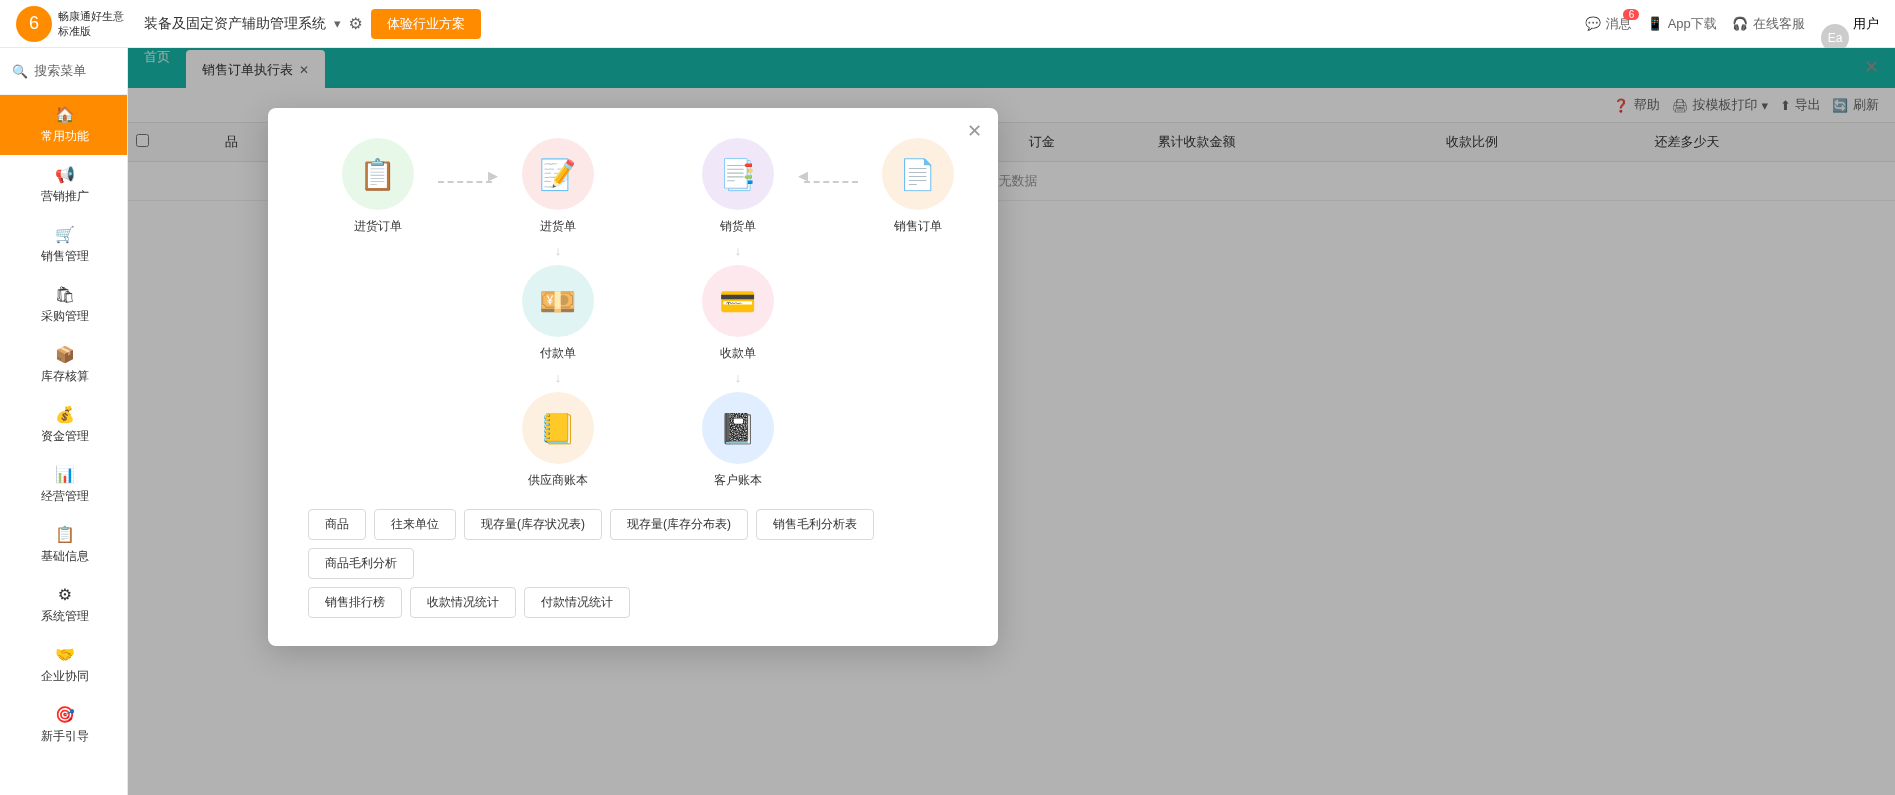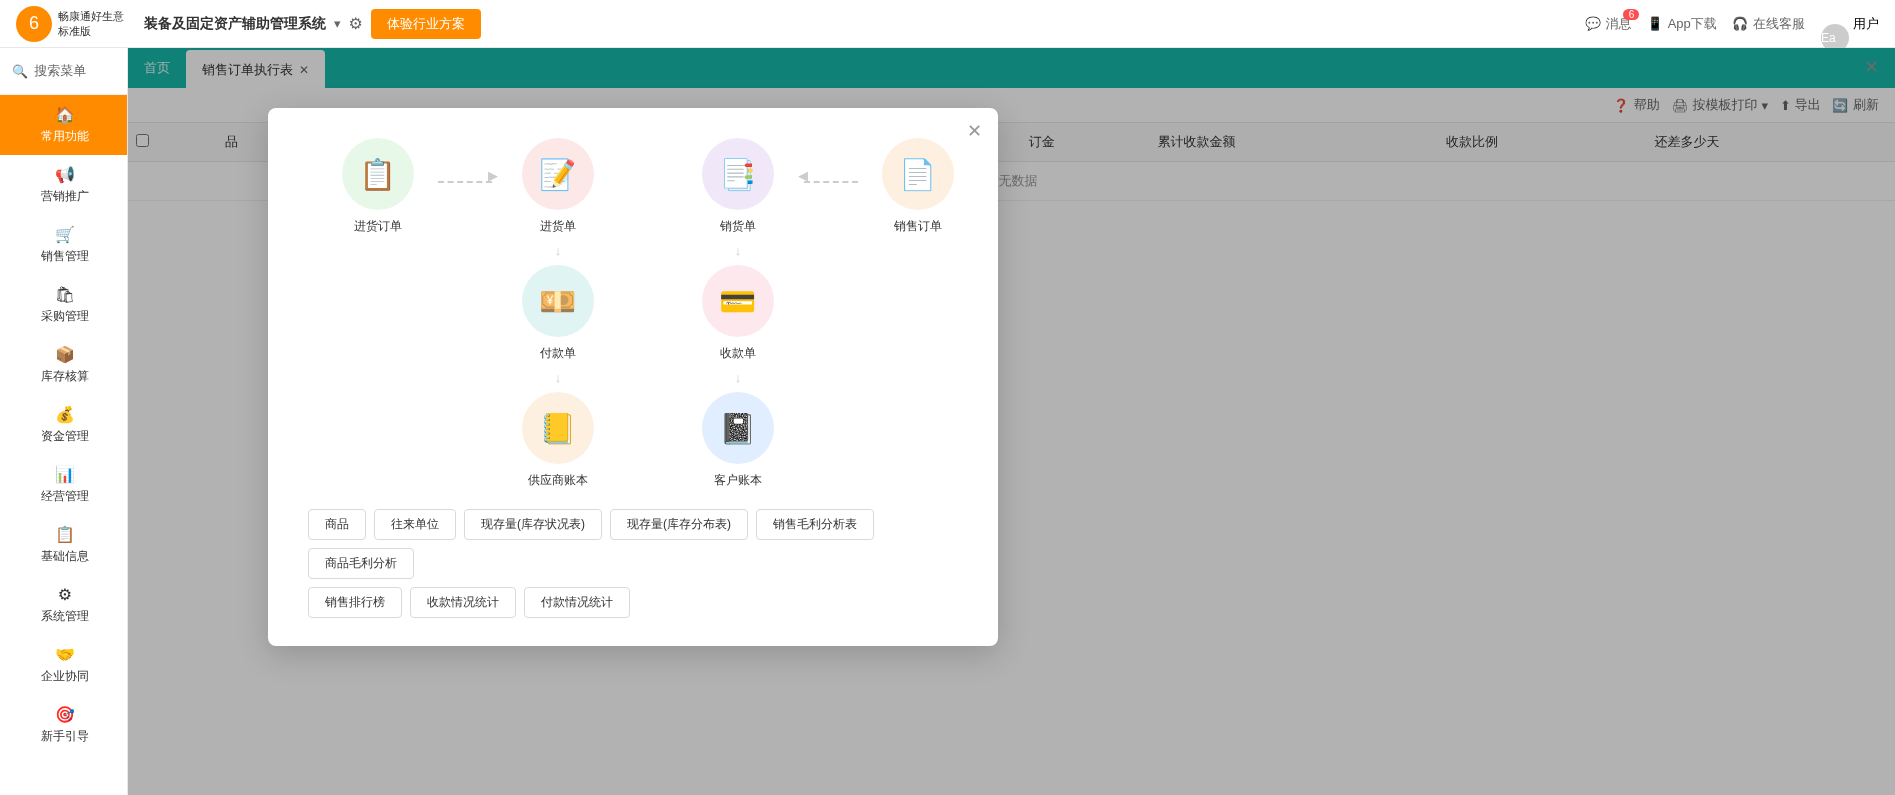--- a/index.html
+++ b/index.html
@@ -10,36 +10,36 @@
     .top-bar { height: 48px; background: #fff; display: flex; align-items: center; padding: 0 16px; border-bottom: 1px solid #e8e8e8; justify-content: space-between; flex-shrink: 0; }
     .main-area { display: flex; flex: 1; overflow: hidden; }
     .sidebar { width: 128px; background: #fff; border-right: 1px solid #e8e8e8; display: flex; flex-direction: column; flex-shrink: 0; }
     .content-area { flex: 1; display: flex; flex-direction: column; overflow: hidden; position: relative; }
 
     
     .top-left { display: flex; align-items: center; gap: 8px; }
     .logo-area { display: flex; align-items: center; gap: 6px; width: 120px; }
     .logo-circle { width: 36px; height: 36px; background: #ff8c00; border-radius: 50%; display: flex; align-items: center; justify-content: center; color: white; font-size: 18px; }
     .logo-text { font-size: 11px; color: #333; line-height: 1.3; }
-    .system-title { font-size: 14px; color: #333; font-weight: 700; }
+    .system-title { font-size: 14px; color: #333; font-weight: 400; }
     .top-right { display: flex; align-items: center; gap: 16px; }
     .top-action { display: flex; align-items: center; gap: 4px; color: #666; font-size: 13px; cursor: pointer; position: relative; }
     .badge { background: #ff4d4f; color: white; border-radius: 10px; font-size: 10px; padding: 0 4px; min-width: 16px; text-align: center; position: absolute; top: -6px; right: -8px; }
     .try-btn { background: #ff8c00; color: white; border: none; border-radius: 4px; padding: 6px 16px; cursor: pointer; font-size: 13px; }
     .settings-icon { color: #666; cursor: pointer; font-size: 16px; }
     .dropdown-icon { color: #666; cursor: pointer; }
     .user-area { display: flex; align-items: center; gap: 4px; cursor: pointer; }
-    .user-avatar { width: 28px; height: 28px; background: #ccc; border-radius: 50%; display: flex; align-items: center; justify-content: flex-start; font-size: 12px; color: white; overflow: hidden; margin-top: 28px; }
+    .user-avatar { width: 28px; height: 28px; background: #ccc; border-radius: 50%; display: flex; align-items: center; justify-content: center; font-size: 12px; color: white; overflow: hidden; margin-top: 28px; }
 
     
     .tab-bar { height: 40px; background: #16b9aa; display: flex; align-items: center; padding: 0 0; flex-shrink: 0; }
     .tab-item { height: 40px; display: flex; align-items: center; padding: 0 16px; cursor: pointer; color: rgba(255,255,255,0.85); font-size: 13px; position: relative; }
     .tab-item.active { background: #fff; color: #333; border-radius: 4px 4px 0 0; margin-top: 4px; }
     .tab-close { margin-left: 6px; font-size: 12px; color: #666; }
-    .tab-home { color: rgba(255,255,255,0.9); padding: 0 16px; height: 40px; display: flex; align-items: center; cursor: pointer; }
+    .tab-home { color: rgba(255,255,255,0.9); padding: 0 16px; height: 40px; display: flex; align-items: flex-start; cursor: pointer; }
 
     
     .sidebar-search { padding: 10px 8px; border-bottom: 1px solid #f0f0f0; }
     .sidebar-search-btn { display: flex; align-items: center; gap: 6px; color: #666; font-size: 13px; cursor: pointer; padding: 4px; }
     .sidebar-item { padding: 10px 8px; display: flex; flex-direction: column; align-items: center; gap: 4px; cursor: pointer; color: #333; font-size: 12px; border-left: 3px solid transparent; }
     .sidebar-item.active { color: #ff8c00; border-left-color: #ff8c00; background: #fff8f0; }
     .sidebar-icon { font-size: 16px; }
     .sidebar-item.quick { background: #ff8c00; color: white; }
 
     

